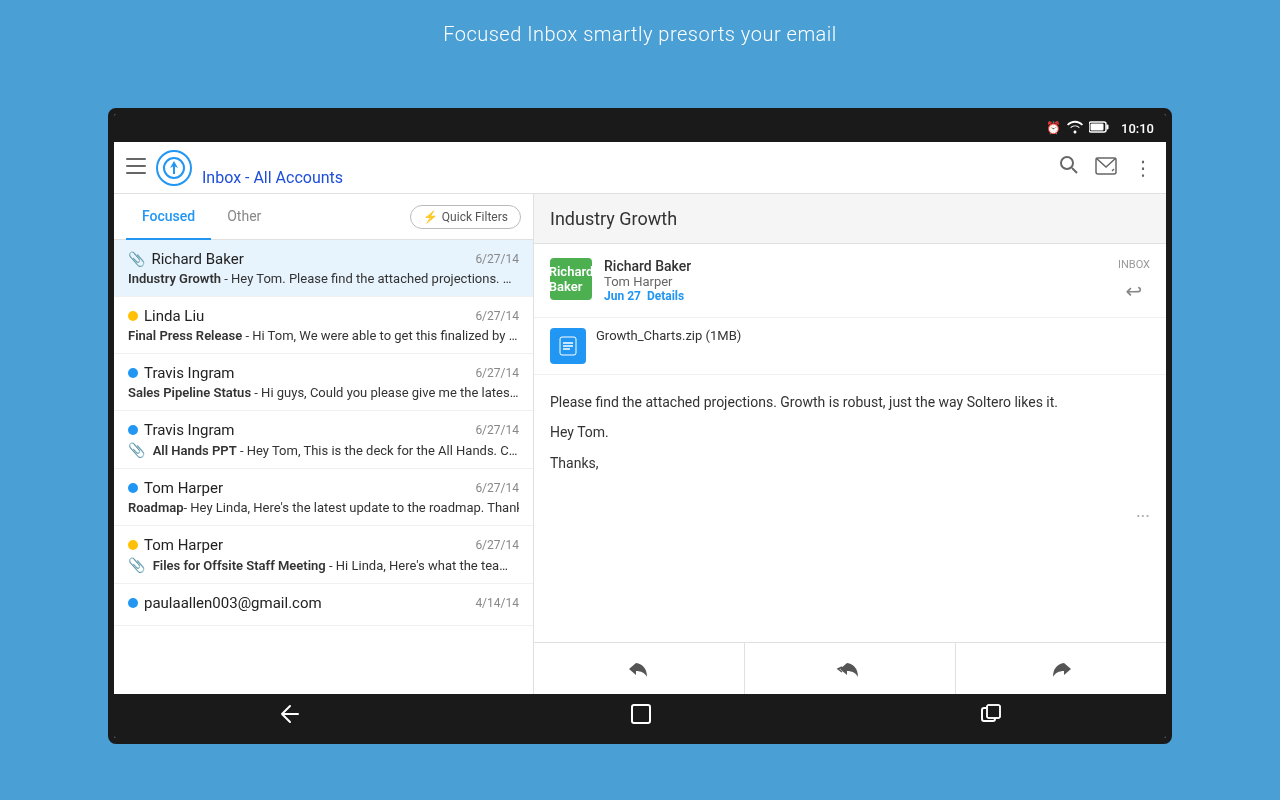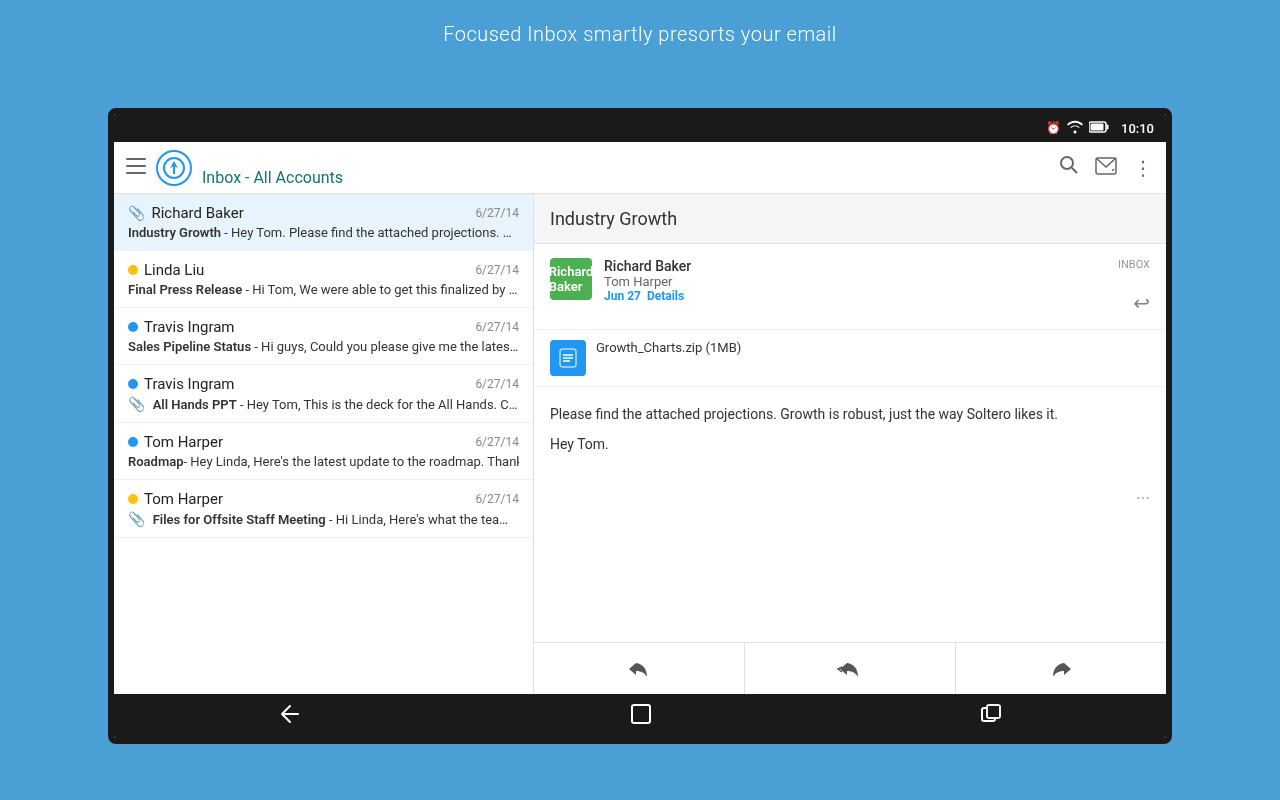--- a/index.html
+++ b/index.html
@@ -93,21 +93,21 @@
       display: flex;
       align-items: center;
       justify-content: center;
       color: #2196F3;
       font-size: 18px;
       font-weight: bold;
       flex-shrink: 0;
     }
     .app-bar-title {
       font-size: 16px;
-      color: #0f766e;
+      color: #1d4ed8;
       flex: 1;
       margin-top: 20px;
     }
     .app-bar-actions {
       display: flex;
       align-items: center;
       gap: 16px;
       color: #666;
     }
     .app-bar-icon {
@@ -448,20 +448,28 @@
           </svg>
         </span>
         <span class="app-bar-icon" style="font-size:20px; color:#666; letter-spacing:1px;">⋮</span>
       </div>
     </div>
 
     <div class="main-layout">
 
       <div class="email-list-panel">
 
+        <div class="tabs-bar">
+          <div class="tab active">Focused</div>
+          <div class="tab">Other</div>
+          <div class="quick-filters-btn">
+            <span style="color:#FFC107;">⚡</span>
+            <span>Quick Filters</span>
+          </div>
+        </div>
 
         <div class="email-list">
 
           <div class="email-item selected">
             <div class="email-item-header">
               <div class="email-sender">
                 <span class="attachment-icon">📎</span>
                 <span class="email-sender-name">Richard Baker</span>
               </div>
               <span class="email-date">6/27/14</span>
@@ -537,20 +545,29 @@
               </div>
               <span class="email-date">6/27/14</span>
             </div>
             <div class="email-subject-line">
               <span class="attachment-icon" style="margin-right:4px;">📎</span>
               <strong>Files for Offsite Staff Meeting</strong>
               <span>- Hi Linda, Here's what the team has pulled together so far. This will help us frame the strategy</span>
             </div>
           </div>
 
+          <div class="email-item">
+            <div class="email-item-header">
+              <div class="email-sender">
+                <span class="dot-indicator"></span>
+                <span class="email-sender-name">paulaallen003@gmail.com</span>
+              </div>
+              <span class="email-date">4/14/14</span>
+            </div>
+          </div>
 
         </div>
       </div>
 
       <div class="email-detail-panel">
 
         <div class="email-detail-header">
           <span class="email-detail-subject">Industry Growth</span>
         </div>
 
@@ -559,41 +576,42 @@
           <div class="email-meta">
             <div class="avatar-rb" style="font-size:13px;">Richard Baker</div>
             <div class="email-meta-info">
               <div class="email-meta-from">Richard Baker</div>
               <div class="email-meta-to">Tom Harper</div>
               <div class="email-meta-date">
                 <span>Jun 27</span>&nbsp;
                 <span style="color:#2196F3; cursor:pointer;">Details</span>
               </div>
             </div>
-            <div style="display:flex; flex-direction:column; align-items:flex-end; gap:20px;">
+            <div style="display:flex; flex-direction:column; align-items:center; gap:8px;">
               <span class="inbox-badge">INBOX</span>
               <span class="reply-icon-right">↩</span>
             </div>
           </div>
 
           <div class="attachment-row">
             <div class="attachment-file-icon">
               <svg width="20" height="20" viewBox="0 0 20 20" fill="white">
                 <rect x="2" y="1" width="16" height="18" rx="2" stroke="white" stroke-width="1" fill="none"></rect>
                 <line x1="5" y1="7" x2="15" y2="7" stroke="white" stroke-width="1.5"></line>
                 <line x1="5" y1="10" x2="15" y2="10" stroke="white" stroke-width="1.5"></line>
                 <line x1="5" y1="13" x2="12" y2="13" stroke="white" stroke-width="1.5"></line>
               </svg>
             </div>
             <span class="attachment-name">Growth_Charts.zip (1MB)</span>
           </div>
 
           <div class="email-body-text">
             <p>Please find the attached projections. Growth is robust, just the way Soltero likes it.</p>
             <p>Hey Tom.</p>
+            <p>Thanks,</p>
           </div>
 
           <div class="ellipsis-more">···</div>
         </div>
 
         <div class="action-bar">
           <div class="action-btn">
             <svg width="24" height="20" viewBox="0 0 24 20" fill="#555">
               <path d="M9 4L2 10l7 6V12c5 0 9 2 11 6 0-8-4-13-11-14V4z"></path>
             </svg>

